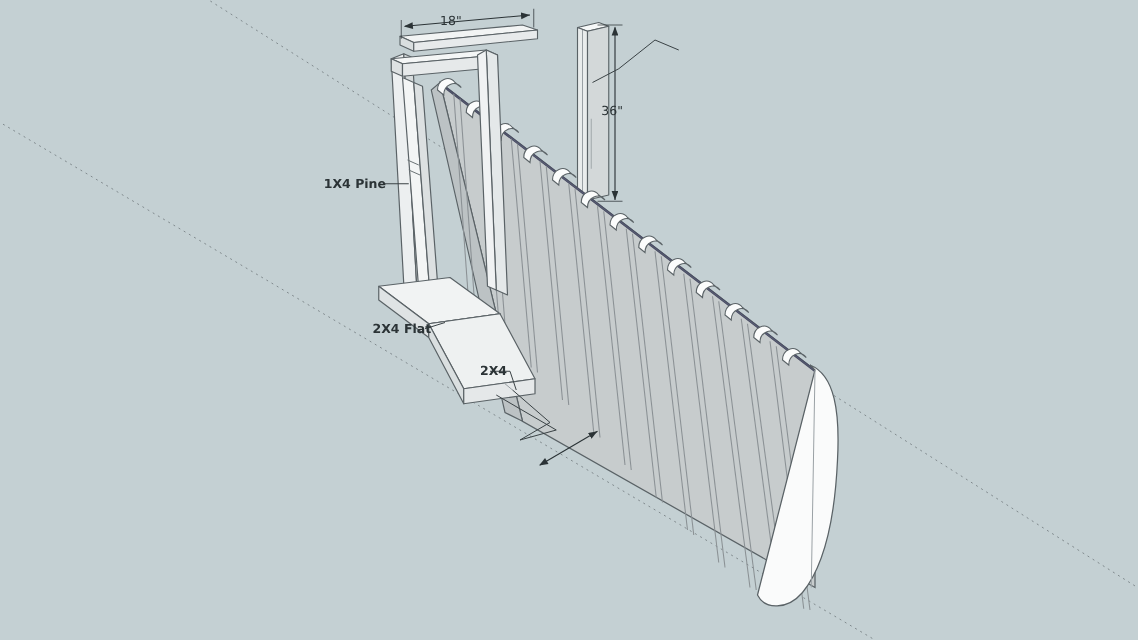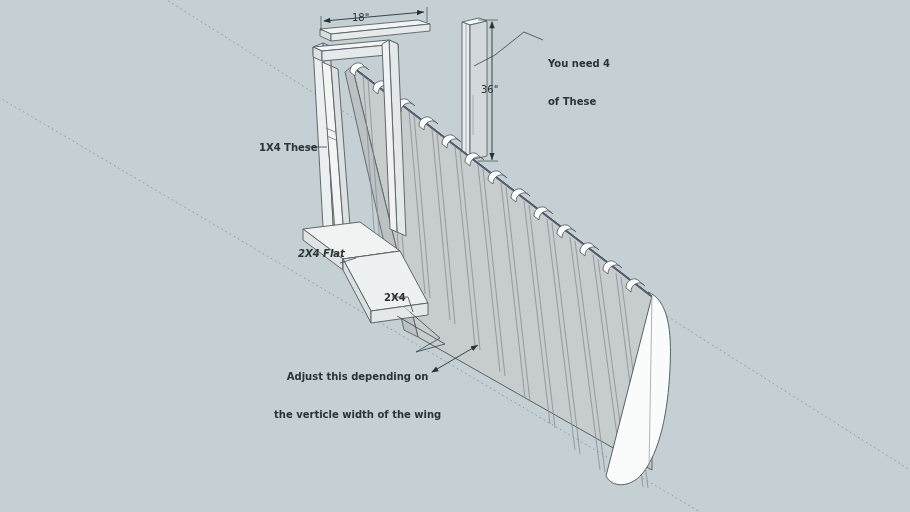--- a/index.html
+++ b/index.html
@@ -180,29 +180,21 @@
       <polyline points="416,352 445,344 397,316" fill="none" stroke="#3a4245" stroke-width="0.8"></polyline>
       <line x1="432" y1="372" x2="478" y2="345" stroke="#2b3336" stroke-width="0.9" marker-start="url(#arrTail)" marker-end="url(#arrHead)"></line>
     </g>
 
   </svg>
 
   <div class="lbl lbl-dim" style="left:352px; top:12px;">18"</div>
 
   <div class="lbl lbl-dim" style="left:481px; top:84px;">36"</div>
 
-  <div class="lbl lbl-note" style="left:548px; top:33px;">
-    <div>You need 4</div>
-    <div>of These</div>
-  </div>
-
-  <div class="lbl lbl-md" style="left:259px; top:142px;">1X4 These</div>
-
-  <div class="lbl lbl-md" style="left:298px; top:248px;font-style:italic;">2X4 Flat</div>
+
+  <div class="lbl lbl-md" style="left:259px; top:142px;">1X4 Pine</div>
+
+  <div class="lbl lbl-md" style="left:298px; top:258px;">2X4 Flat</div>
 
   <div class="lbl lbl-md" style="left:384px; top:292px;">2X4</div>
 
-  <div class="lbl lbl-note" style="left:274px; top:346px; text-align:center;">
-    <div>Adjust this depending on</div>
-    <div>the verticle width of the wing</div>
-  </div>
 
 </div>
 
 </body></html>

